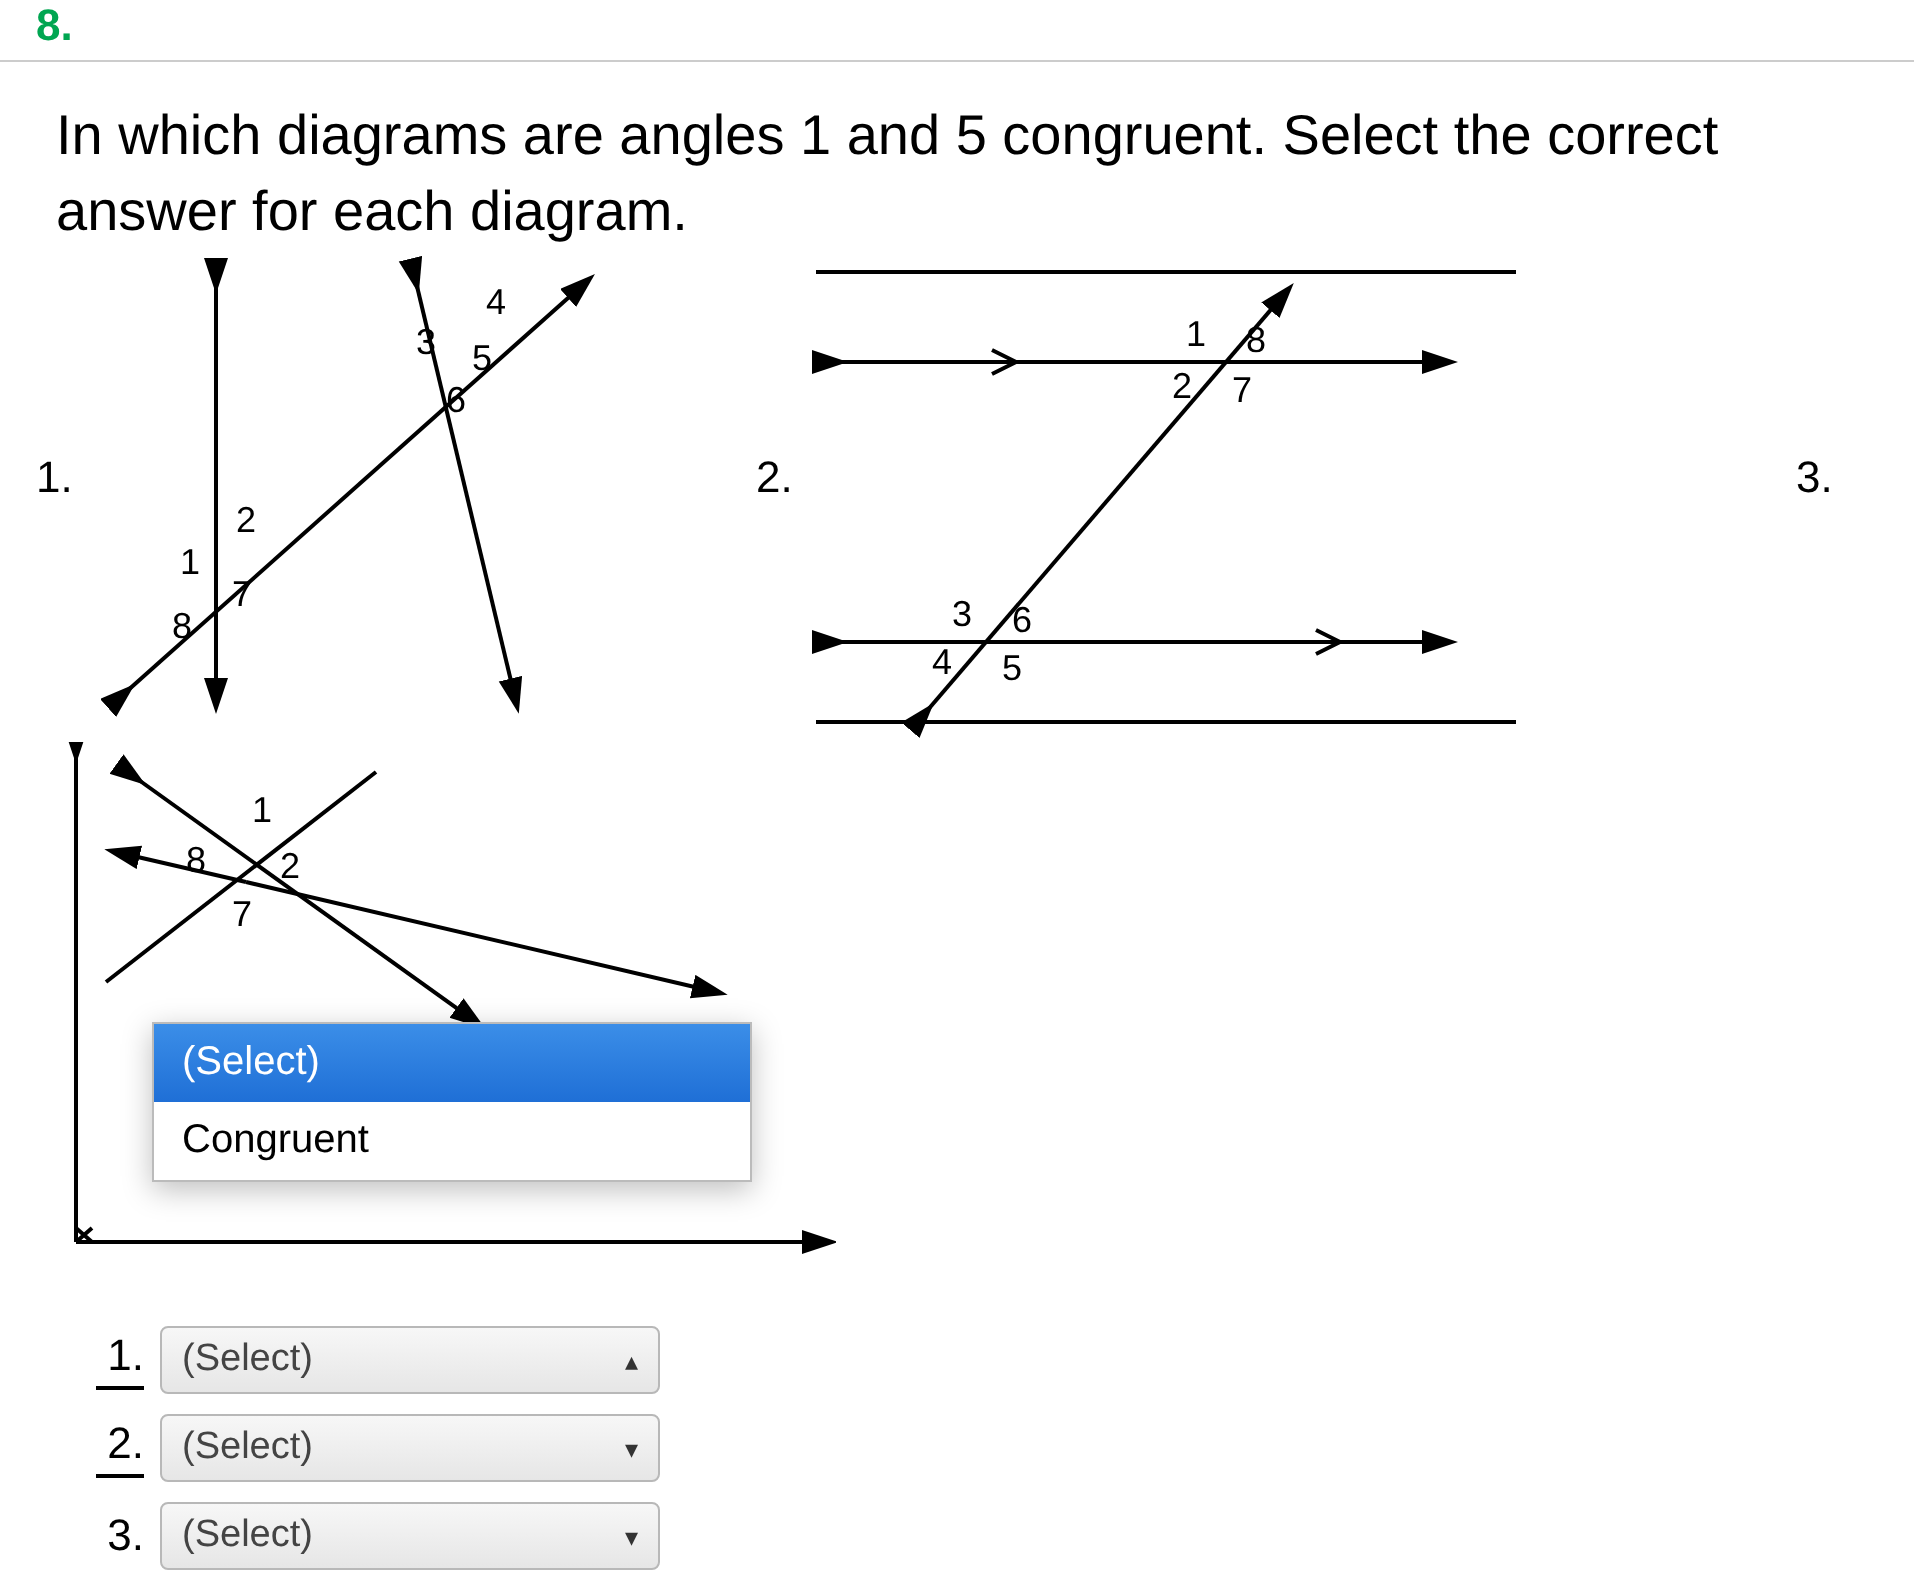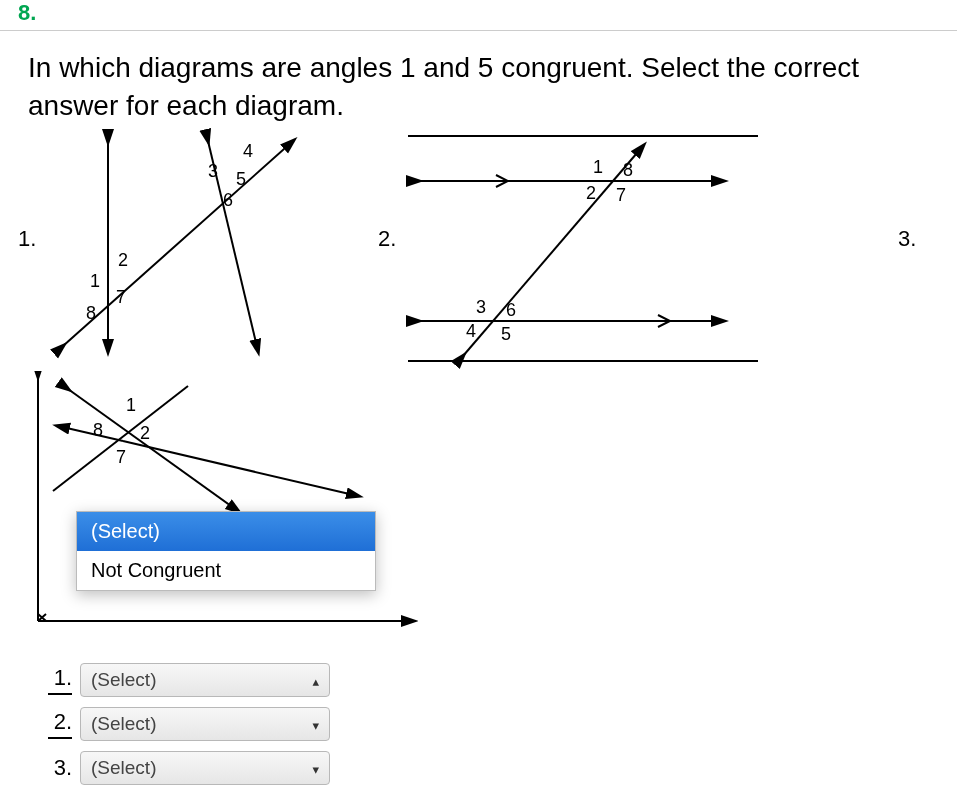--- a/index.html
+++ b/index.html
@@ -138,21 +138,21 @@
       <line x1="105" y1="70" x2="40" y2="55" stroke="#000" stroke-width="2" marker-end="url(#arr)"></line>
 
       <text x="108" y="40" font-size="18">1</text>
       <text x="75" y="65" font-size="18">8</text>
       <text x="122" y="68" font-size="18">2</text>
       <text x="98" y="92" font-size="18">7</text>
     </svg>
 
     <div class="dropdown">
       <div class="opt sel">(Select)</div>
-      <div class="opt">Not Congruent</div>
+      <div class="opt">Congruent</div>
     </div>
   </div>
 
   <div class="answers">
     <div class="arow">
       <span class="alabel underline">1.</span>
       <button class="selbtn open">
         <span>(Select)</span>
         <span class="caret"></span>
       </button>

